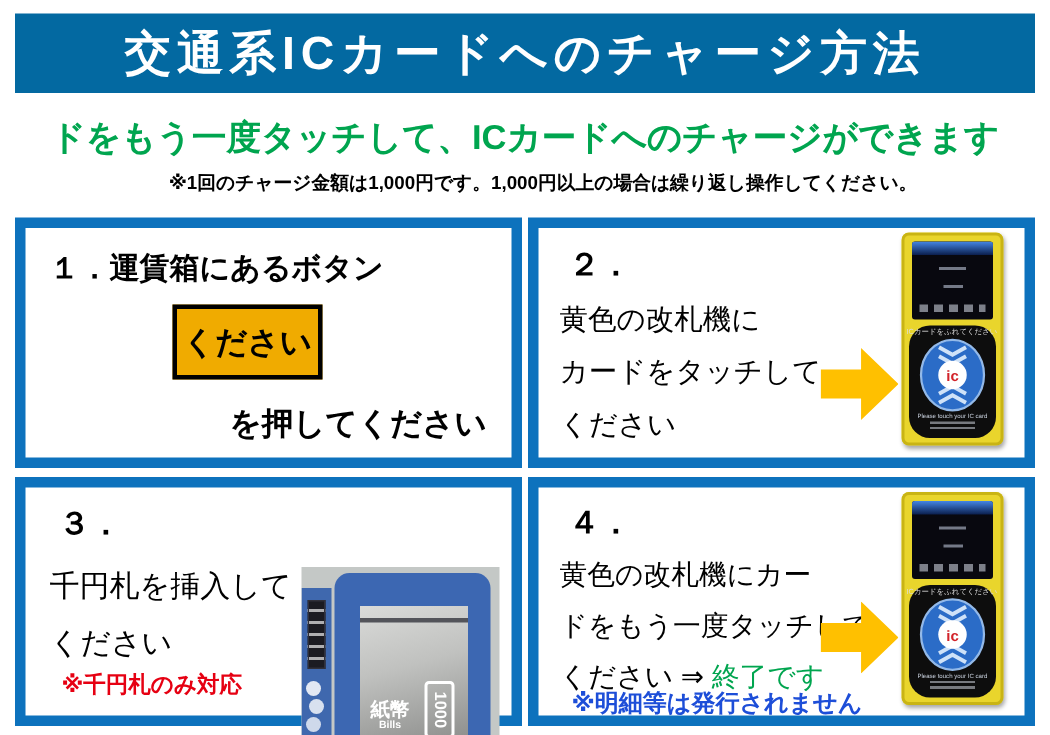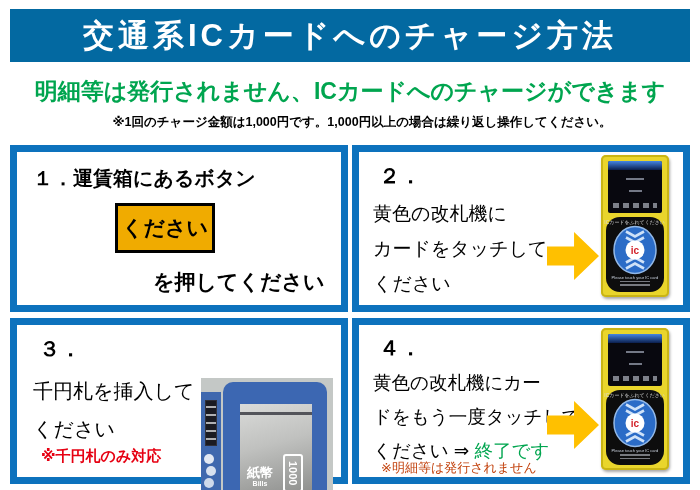--- a/index.html
+++ b/index.html
@@ -34,21 +34,21 @@
   .p2-num{left:20px;top:10px;}
   .p2-lines{left:14px;top:44px;font-size:19px;line-height:35px;}
   
   .p3-num{left:22px;top:10px;}
   .p3-lines{left:16px;top:47px;font-size:20px;line-height:38px;}
   .p3-note{left:24px;top:122px;font-size:15px;font-weight:bold;color:#e60012;white-space:nowrap;}
   
   .p4-num{left:20px;top:9px;}
   .p4-lines{left:14px;top:41px;font-size:18.5px;line-height:34px;}
   .done-highlight{color:#00a54f;}
-  .p4-note{left:22px;top:134px;font-size:13px;font-weight:normal;color:#c2410c;white-space:nowrap;}
+  .p4-note{left:22px;top:134px;font-size:16px;font-weight:bold;color:#1d4ed8;white-space:nowrap;}
   
   .block-arrow{width:52px;height:48px;background:#ffc000;
     clip-path:polygon(0 30%,52% 30%,52% 0,100% 50%,52% 100%,52% 70%,0 70%);}
   .arrow-p2{left:188px;top:80px;}
   .arrow-p4{left:188px;top:76px;}
   
   .reader{left:242px;top:3px;width:68px;height:142px;background:#e9d52c;border-radius:5px;
     box-shadow:inset 0 0 0 2px #c9b414, 1px 2px 3px rgba(0,0,0,.35);}
   .reader-screen{left:7px;top:6px;width:54px;height:52px;background:#08080f;border-radius:2px;overflow:hidden;}
   .scr-bar{position:absolute;left:0;top:0;width:100%;height:9px;background:linear-gradient(#4586e4,#0b1f4e);}
@@ -86,21 +86,21 @@
 </style>
 </head>
 <body>
 
 <div class="poster">
 
   <header class="abs banner">
     <h1>交通系ICカードへのチャージ方法</h1>
   </header>
 
-  <div class="abs subtitle">明細等は発行されません、ICカードへのチャージができます</div>
+  <div class="abs subtitle">ドをもう一度タッチして、ICカードへのチャージができます</div>
   <div class="abs usage-note">※1回のチャージ金額は1,000円です。1,000円以上の場合は繰り返し操作してください。</div>
 
   <section class="panel" id="panel1">
     <div class="abs p1-head"><span>１．</span><span>運賃箱にあるボタン</span></div>
     <div class="abs charge-button">ください</div>
     <div class="abs p1-tail">を押してください</div>
   </section>
 
   <section class="panel" id="panel2">
     <div class="abs step-num p2-num">２．</div>

